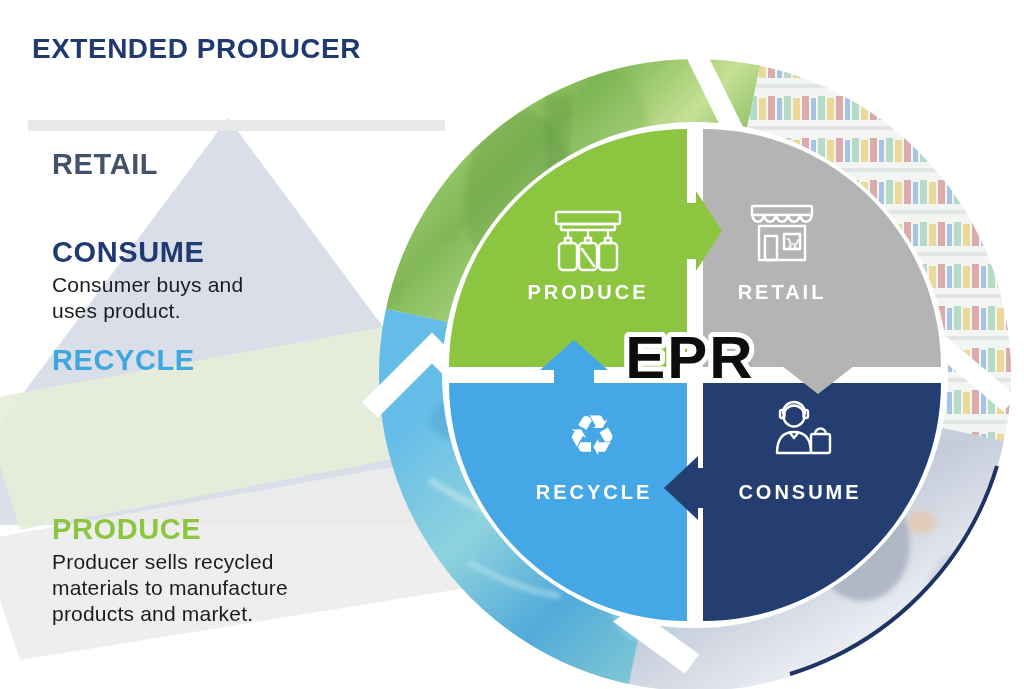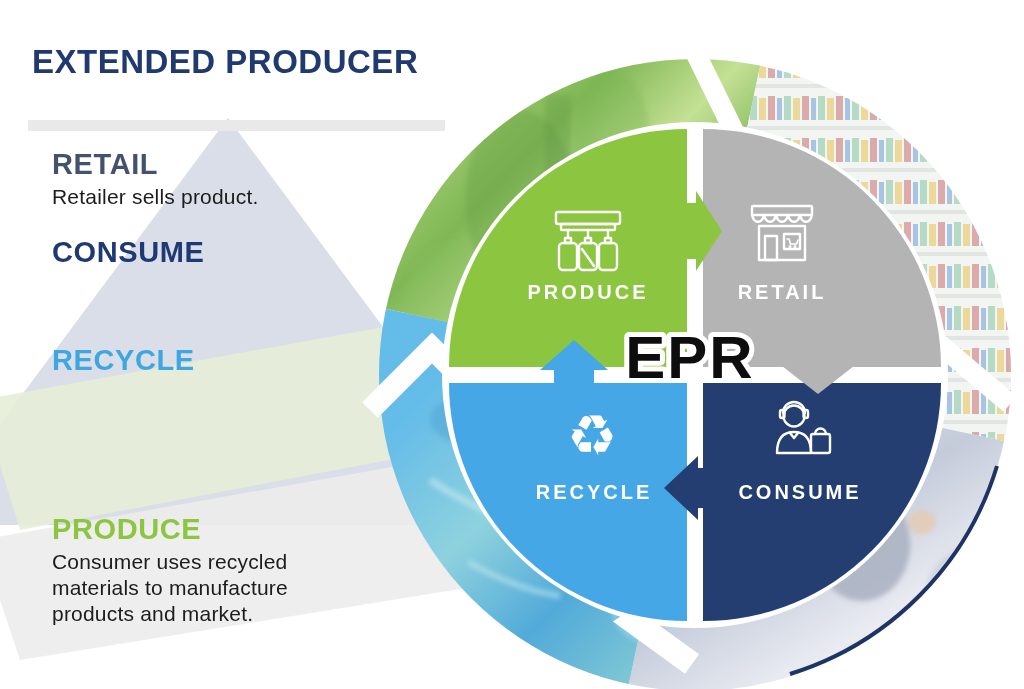--- a/index.html
+++ b/index.html
@@ -2,22 +2,22 @@
 <html><head>
 <meta charset="utf-8">
 <style>
   html,body{margin:0;padding:0;background:#fff;}
   #canvas{
     position:relative;width:1024px;height:689px;overflow:hidden;background:#fff;
     font-family:"Liberation Sans", sans-serif;
   }
   #diagram-svg{position:absolute;left:0;top:0;}
   .title{
-    position:absolute;left:32px;top:41px;width:460px;
-    font-size:33px;font-weight:700;line-height:41px;letter-spacing:.5px;
+    position:absolute;left:32px;top:28px;width:460px;
+    font-size:28px;font-weight:700;line-height:41px;letter-spacing:.5px;
     color:#203a70;
   }
   .title-underline{
     position:absolute;left:28px;top:120px;width:417px;height:11px;background:#e9e9e9;
   }
   .info{position:absolute;left:52px;width:300px;}
   .info h2{
     margin:0;font-size:29px;font-weight:700;letter-spacing:.6px;line-height:32px;
   }
   .info p{
@@ -203,31 +203,32 @@
     <text class="epr-label" x="690" y="378" text-anchor="middle">EPR</text>
   </svg>
 
   <div class="title">
     <div>EXTENDED PRODUCER</div>
   </div>
   <div class="title-underline"></div>
 
   <section class="info" id="sec-retail">
     <h2 class="c-retail">RETAIL</h2>
-    <p>Retailer sells product.</p>
   </section>
 
   <section class="info" id="sec-consume">
     <h2 class="c-consume">CONSUME</h2>
+    <p>Consumer buys and
+uses product.</p>
   </section>
 
   <section class="info" id="sec-recycle">
     <h2 class="c-recycle">RECYCLE</h2>
   </section>
 
   <section class="info" id="sec-produce">
     <h2 class="c-produce">PRODUCE</h2>
-    <p>Consumer uses recycled
+    <p>Producer sells recycled
 materials to manufacture
 products and market.</p>
   </section>
 
 </div>
 
 </body></html>

